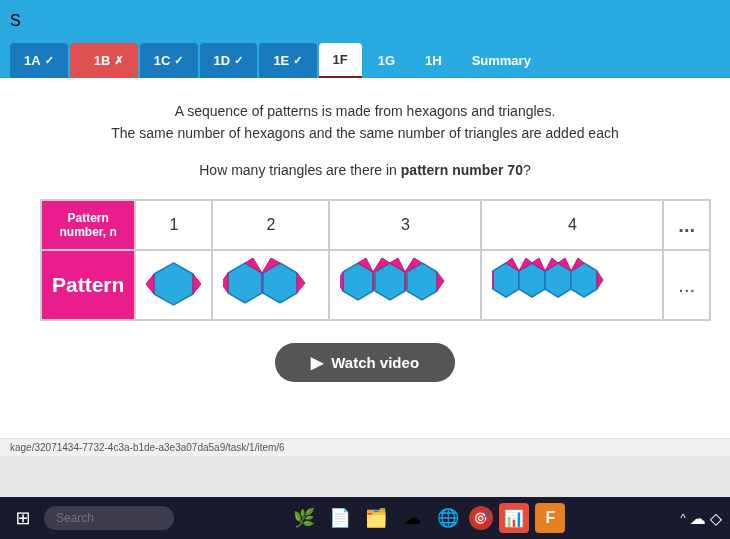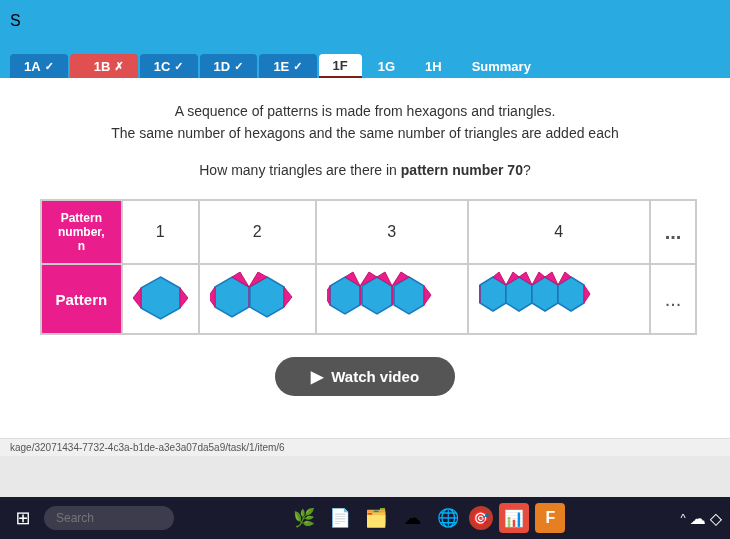--- a/index.html
+++ b/index.html
@@ -32,21 +32,21 @@
     }
     .tab {
       display: flex;
       align-items: center;
       justify-content: center;
       padding: 4px 14px;
       font-size: 13px;
       font-weight: bold;
       cursor: pointer;
       border-radius: 4px 4px 0 0;
-      height: 24px;
+      height: 35px;
       margin-right: 2px;
       color: white;
       background: transparent;
     }
     .tab.active {
       background: white;
       color: #333;
       border-bottom: 2px solid #7f1d1d;
     }
     .tab.completed {
@@ -111,21 +111,21 @@
       padding: 10px 14px;
       width: 50px;
     }
     .pattern-row td {
       padding: 6px 10px;
       height: 70px;
     }
     .pattern-cell-label {
       background: #e91e8c;
       color: white;
-      font-size: 15px;
+      font-size: 21px;
       font-weight: bold;
       padding: 0 16px;
       vertical-align: middle;
     }
     .pattern-visual-cell {
       background: white;
       vertical-align: middle;
       text-align: center;
       padding: 6px 12px;
     }

